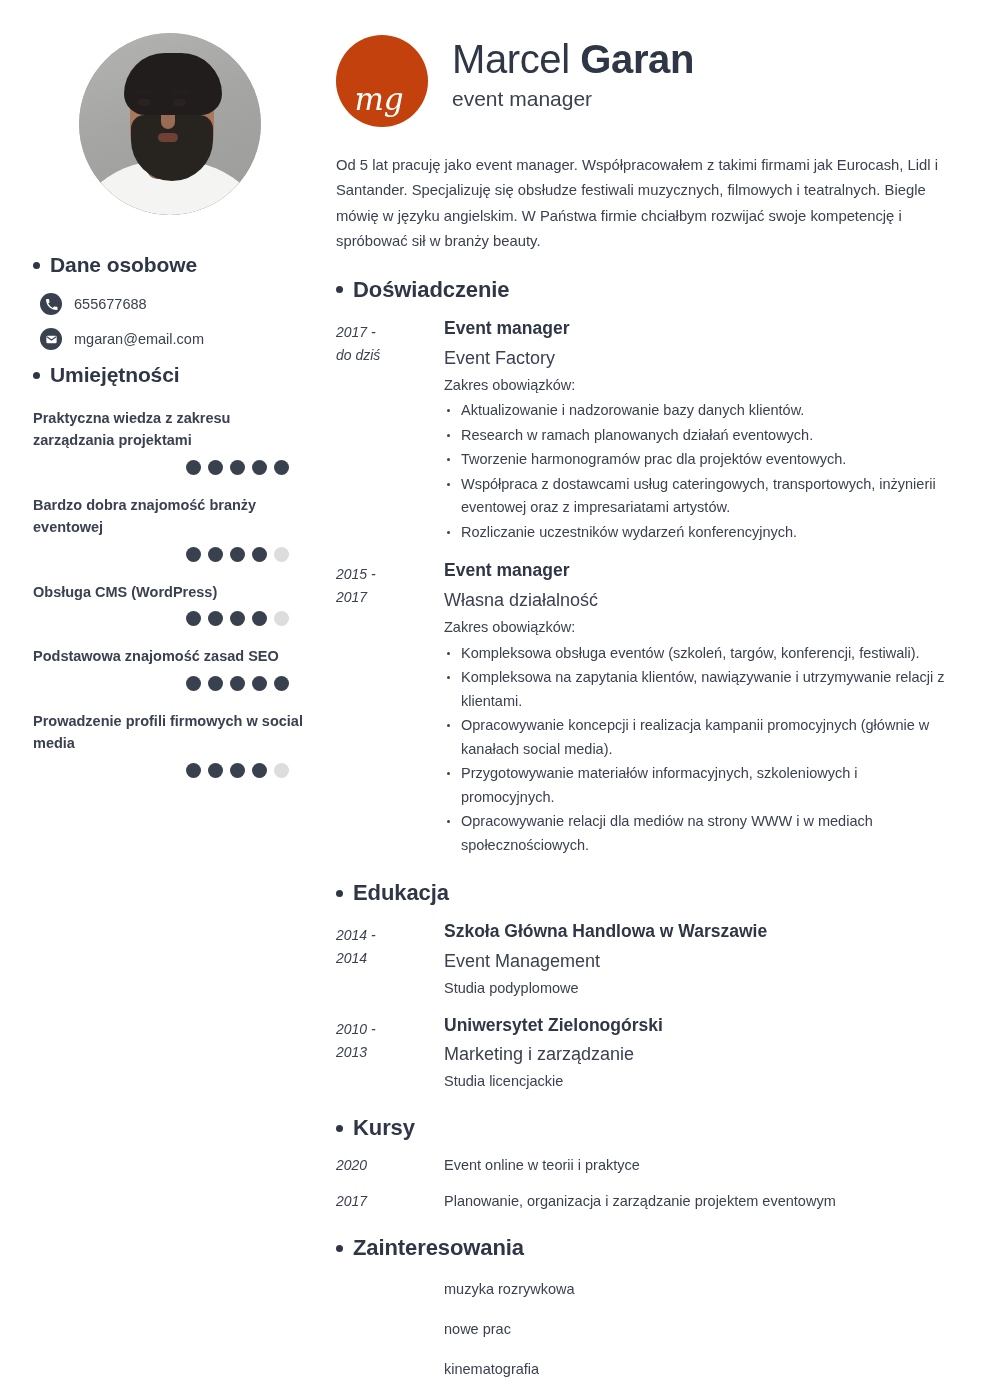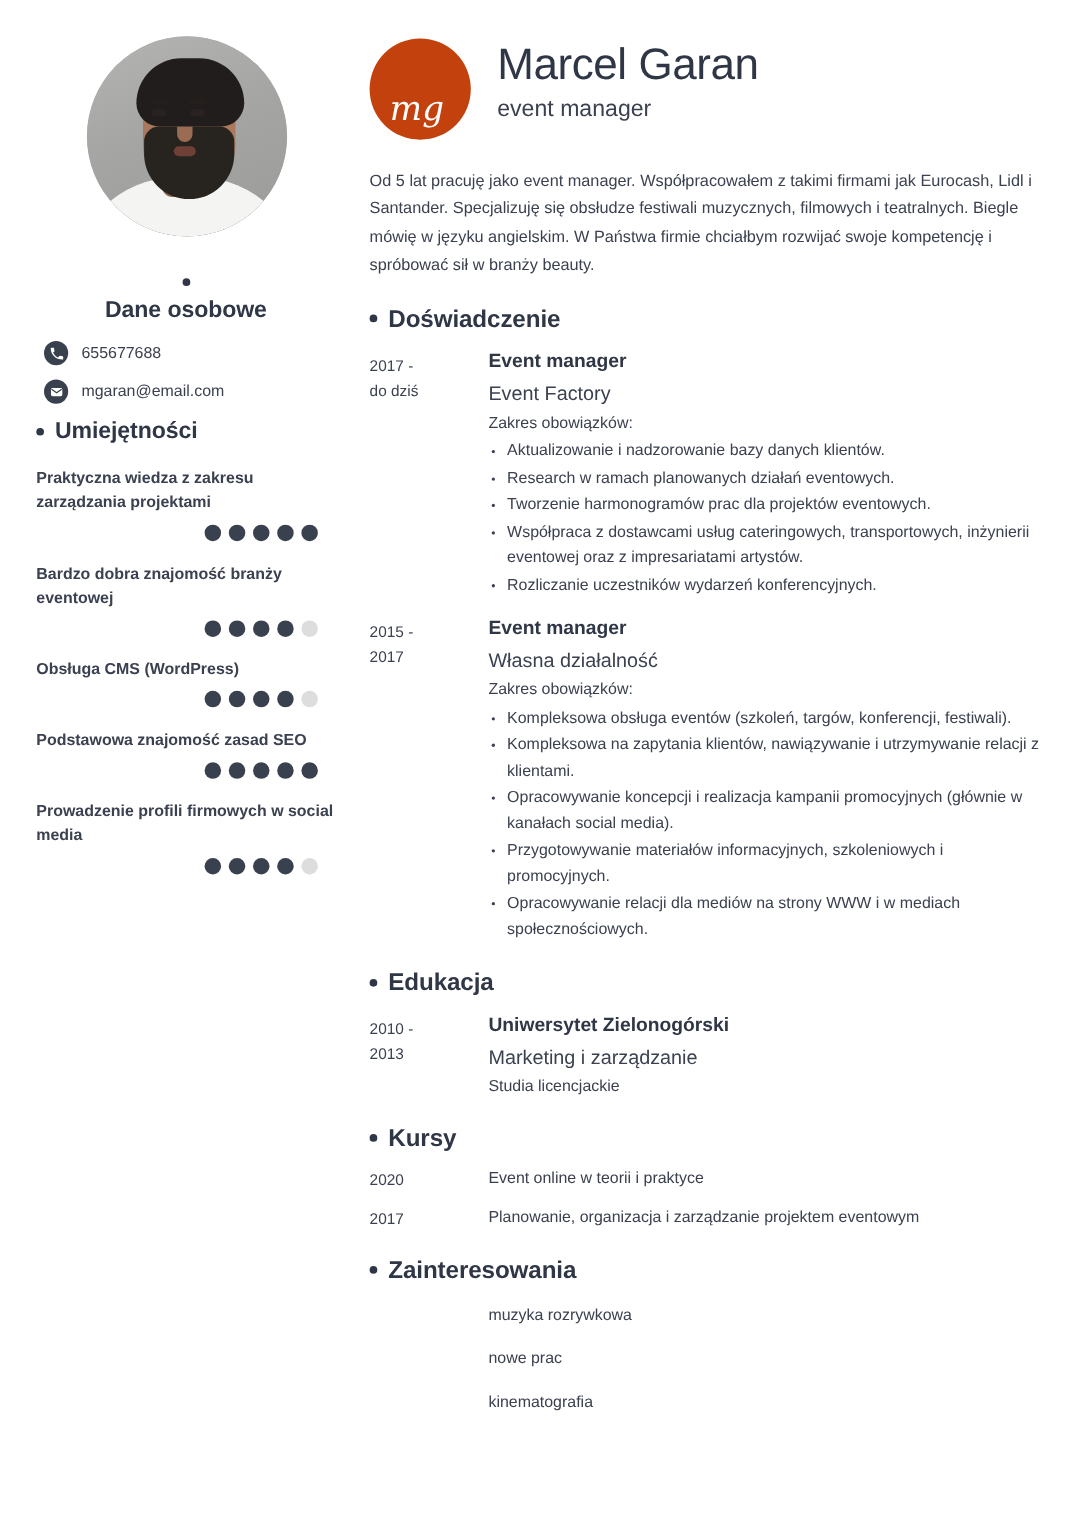--- a/index.html
+++ b/index.html
@@ -133,21 +133,21 @@
     color: #2f3645;
     letter-spacing: -0.1px;
   }
   .section-head .dot-mark {
     width: 7px; height: 7px;
     border-radius: 50%;
     background: #2f3645;
     flex: none;
   }
 
-  .sb-head-personal { margin-top: 38px; flex-direction: column; }
+  .sb-head-personal { margin-top: 38px; }
   .sb-head-skills { }
 
   .contact-list { margin-top: 16px; }
   .contact-row {
     display: flex;
     align-items: center;
     gap: 12px;
     margin-bottom: 13px;
     padding-left: 7px;
   }
@@ -223,21 +223,21 @@
   }
   .name-text { padding-top: 6px; }
   .full-name {
     font-size: 40px;
     color: #2f3645;
     line-height: 1.08;
     letter-spacing: -0.4px;
     white-space: nowrap;
   }
   .full-name .first { font-weight: normal; }
-  .full-name .last { font-weight: normal; }
+  .full-name .last { font-weight: bold; }
   .job-title {
     font-size: 21px;
     color: #3b4150;
     margin-top: 6px;
   }
 
   .summary {
     margin-top: 26px;
     font-size: 14.8px;
     line-height: 1.72;
@@ -252,20 +252,21 @@
     display: flex;
     margin-top: 14px;
   }
   .entry-dates {
     width: 108px;
     flex: none;
     font-size: 14px;
     line-height: 1.65;
     color: #3b4150;
     padding-top: 4px;
+    font-style: italic;
   }
   .entry-body { flex: 1; }
   .entry-title {
     font-size: 17.5px;
     font-weight: bold;
     color: #2f3645;
     line-height: 1.3;
   }
   .entry-sub {
     font-size: 18px;
@@ -297,21 +298,21 @@
     left: 3px;
     top: 10px;
     width: 3px; height: 3px;
     border-radius: 50%;
     background: #3b4150;
   }
 
   .simple-entry {
     display: flex;
     margin-top: 13px;
-    align-items: flex-start;
+    align-items: flex-end;
   }
   .simple-entry .entry-dates { padding-top: 0; }
   .simple-text {
     font-size: 14.5px;
     color: #3b4150;
     line-height: 1.5;
   }
 
   .interest-row {
     display: flex;
@@ -490,20 +491,31 @@
     </div>
 
     <div class="main-section">
       <div class="section-head">
         <span class="dot-mark"></span>
         <span>Edukacja</span>
       </div>
       <div id="education-list">
           <div class="entry">
             <div class="entry-dates">
+              <div>2014 -</div>
+              <div>2014</div>
+            </div>
+            <div class="entry-body">
+              <div class="entry-title">Szkoła Główna Handlowa w Warszawie</div>
+              <div class="entry-sub">Event Management</div>
+              <div class="entry-duties-label">Studia podyplomowe</div>
+            </div>
+          </div>
+          <div class="entry">
+            <div class="entry-dates">
               <div>2010 -</div>
               <div>2013</div>
             </div>
             <div class="entry-body">
               <div class="entry-title">Uniwersytet Zielonogórski</div>
               <div class="entry-sub">Marketing i zarządzanie</div>
               <div class="entry-duties-label">Studia licencjackie</div>
             </div>
           </div>
         </div>

